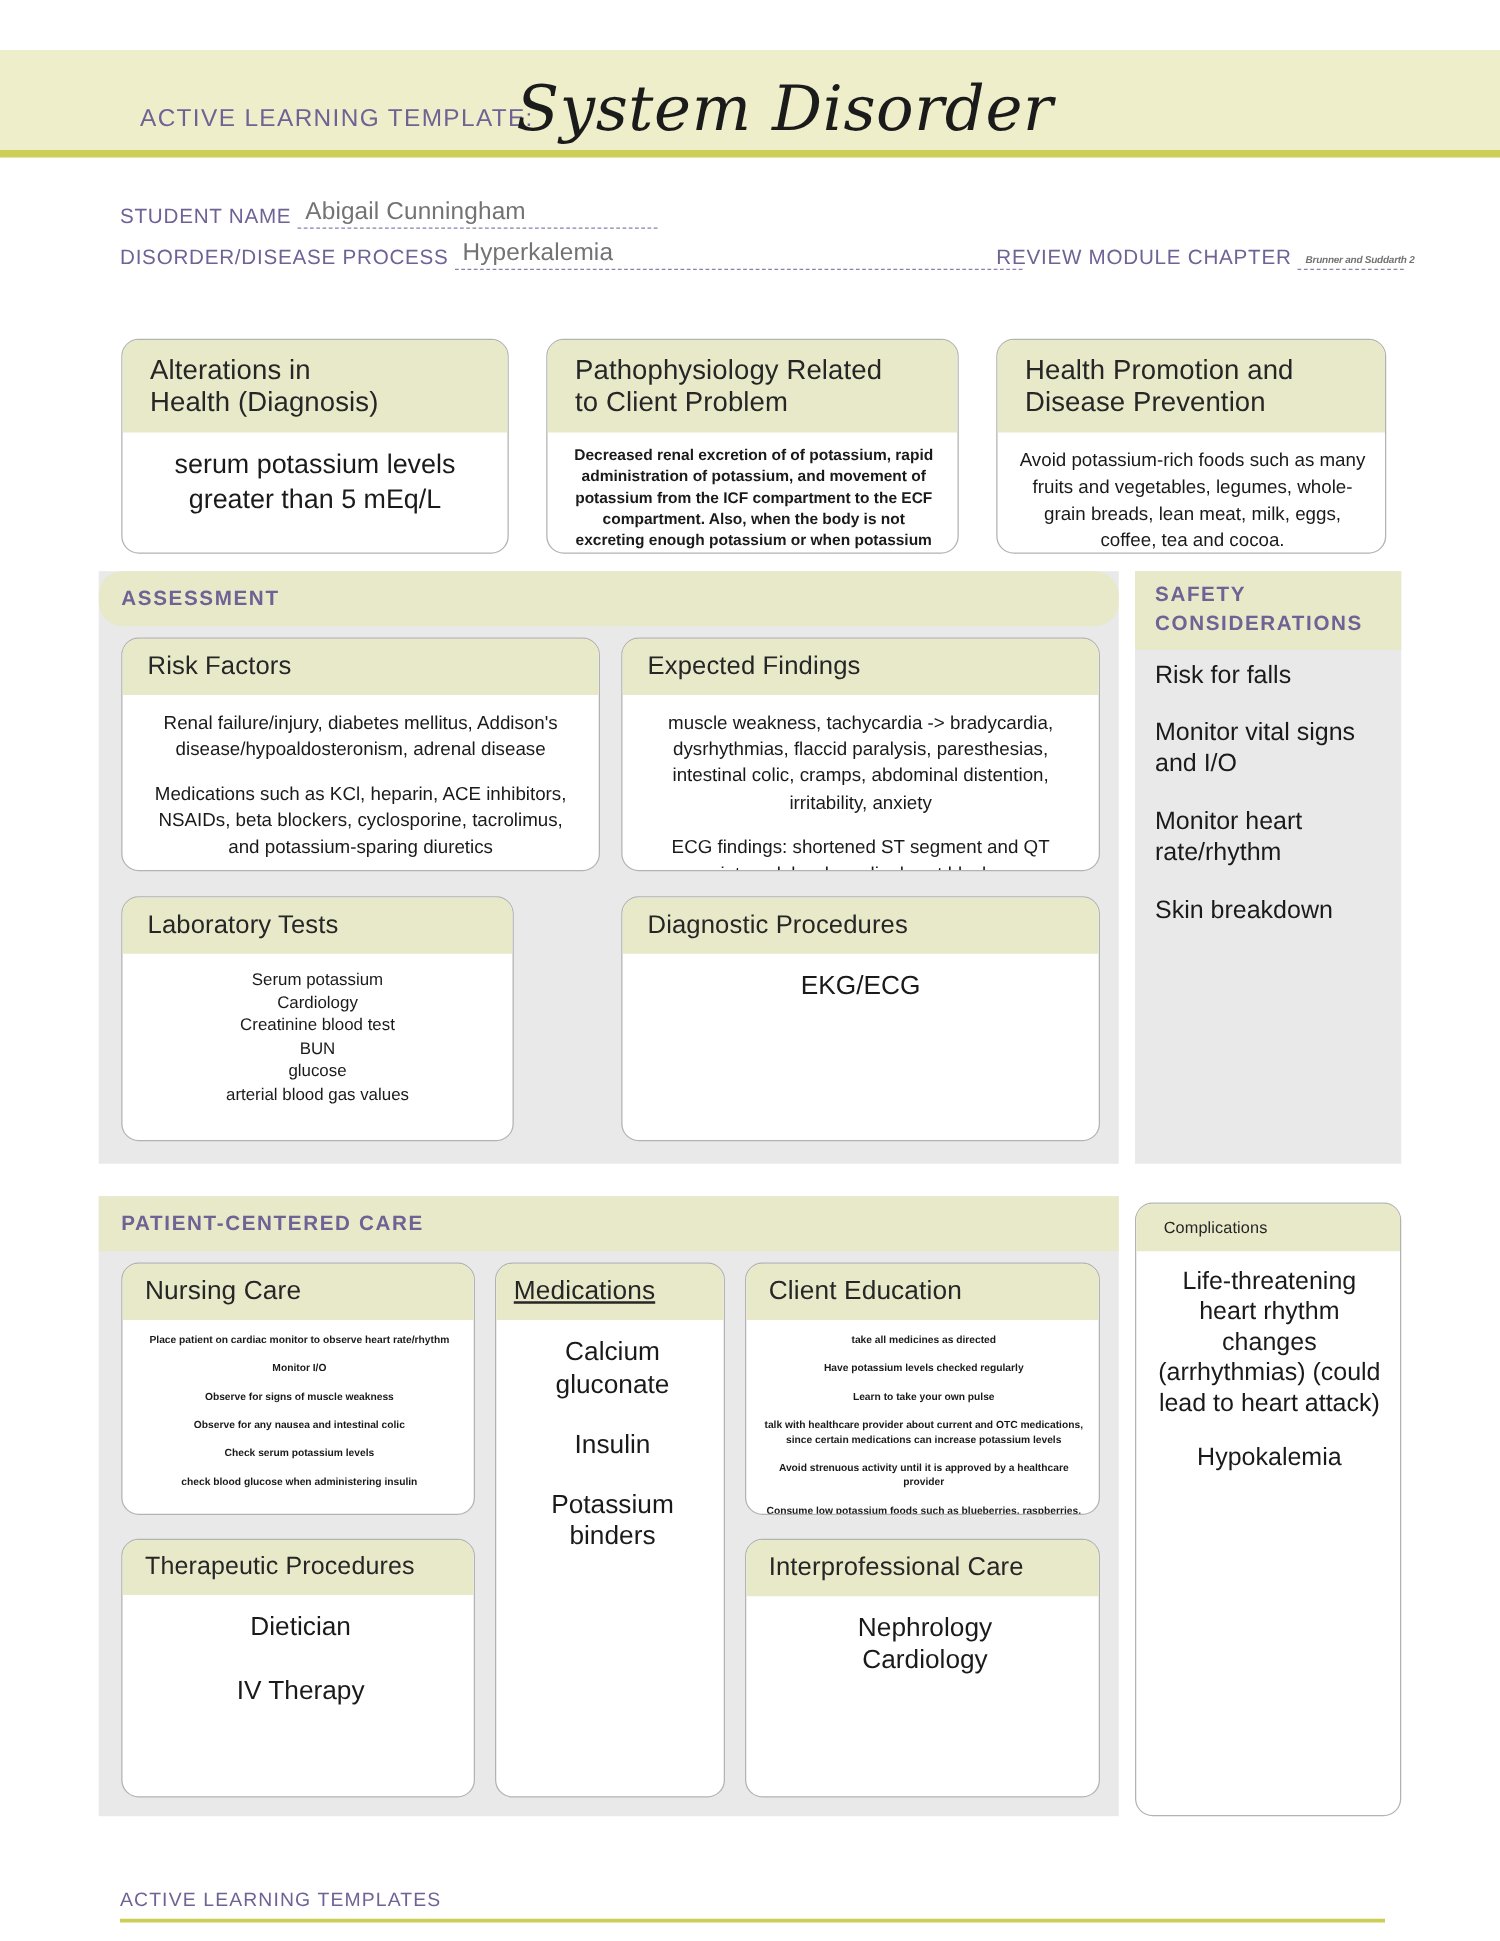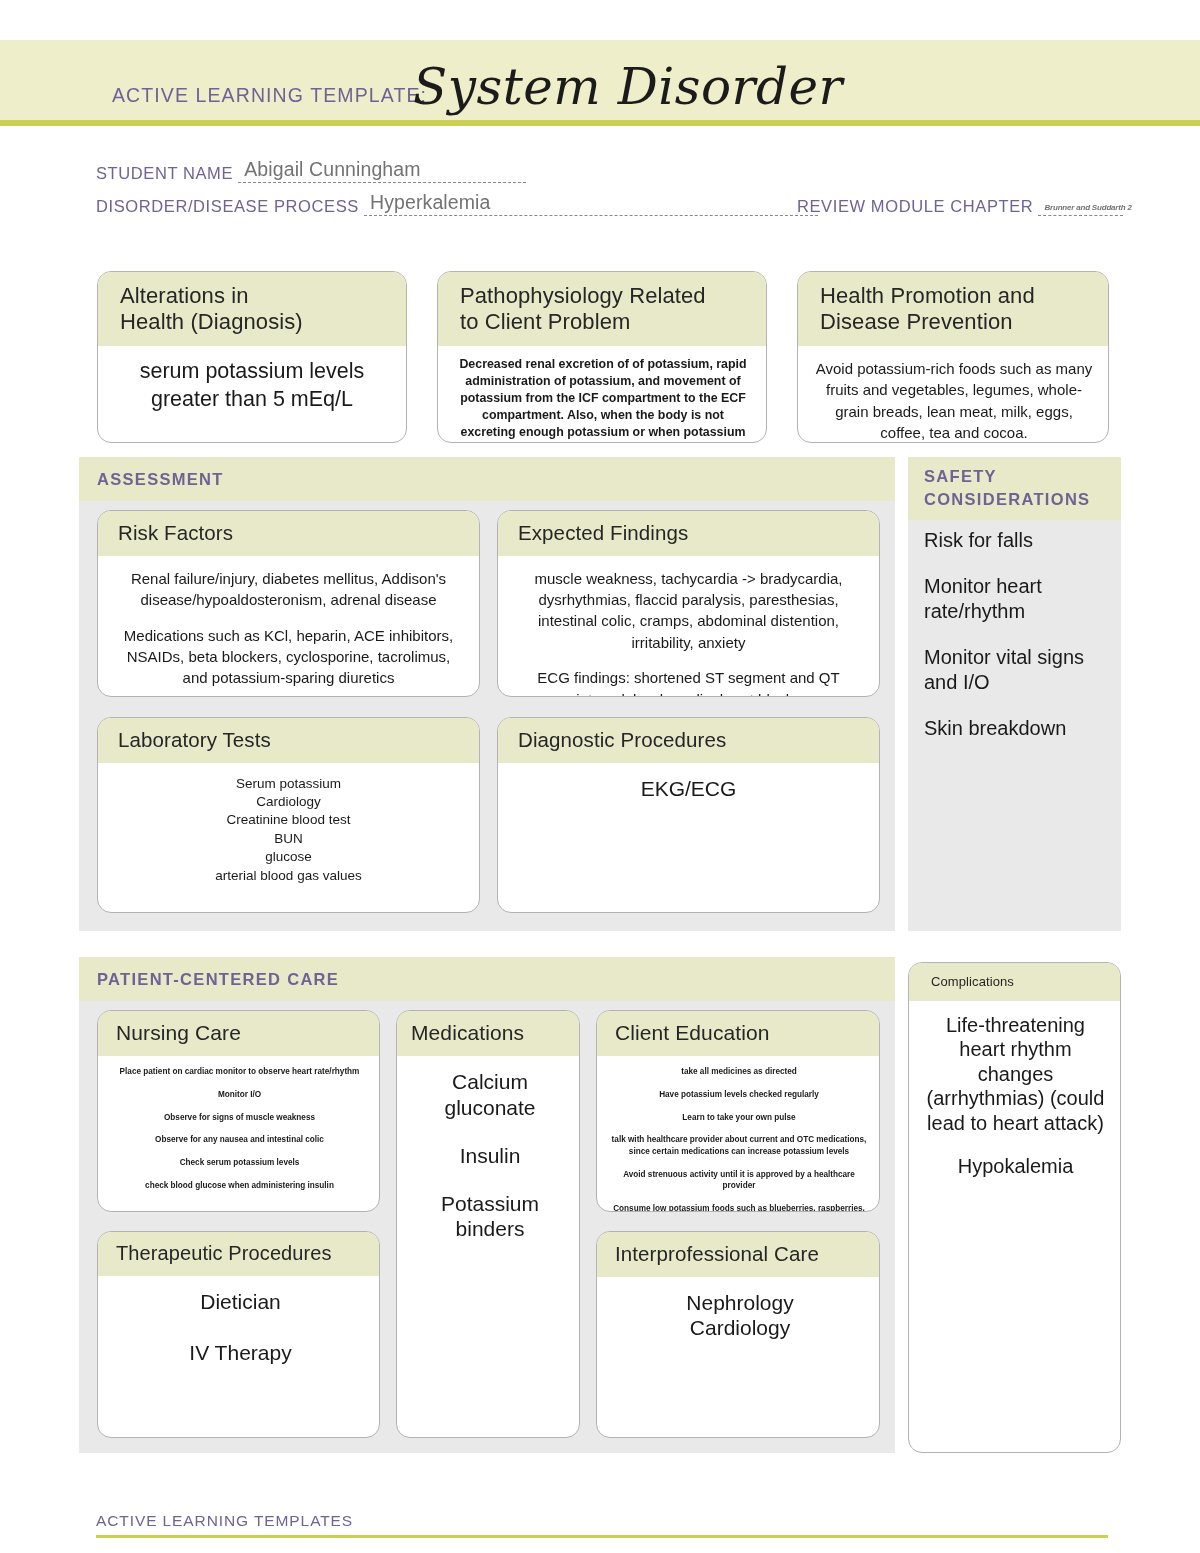--- a/index.html
+++ b/index.html
@@ -143,27 +143,27 @@
     display: flex;
     align-items: center;
     padding-left: 18px;
   }
   .panel-title {
     font-size: 16.5px;
     font-weight: bold;
     color: #6f6295;
     letter-spacing: 1.3px;
   }
-  #band-assessment { left: 79px; top: 457px; width: 816px; height: 44px; }
+  #band-assessment { left: 79px; top: 457px; width: 816px; height: 44px; border-radius: 19px; }
   #band-care       { left: 79px; top: 957px; width: 816px; height: 44px; }
 
   
   #card-risk        { left: 97px;  top: 510px; width: 383px; height: 187px; }
   #card-expected    { left: 497px; top: 510px; width: 383px; height: 187px; }
-  #card-lab         { left: 97px;  top: 717px; width: 383px; height: 196px; }
+  #card-lab         { left: 97px;  top: 717px; width: 314px; height: 196px; }
   #card-diagnostic  { left: 497px; top: 717px; width: 383px; height: 196px; }
 
   
   #col-safety {
     position: absolute;
     left: 908px; top: 457px; width: 213px; height: 474px;
     background: #e9e9e9;
   }
   #band-safety {
     position: absolute;
@@ -191,21 +191,21 @@
 
   
   #card-nursing       { left: 97px;  top: 1010px; width: 283px; height: 202px; }
   #card-medications   { left: 396px; top: 1010px; width: 184px; height: 428px; }
   #card-education     { left: 596px; top: 1010px; width: 284px; height: 202px; }
   #card-therapeutic   { left: 97px;  top: 1231px; width: 283px; height: 207px; }
   #card-interpro      { left: 596px; top: 1231px; width: 284px; height: 207px; }
 
   #card-nursing .card-head,
   #card-education .card-head { font-size: 21px; padding: 10px 14px 11px 18px; }
-  #card-medications .card-head { font-size: 21px; padding: 10px 12px 11px 14px; }
+  #card-medications .card-head { font-size: 21px; padding: 10px 12px 11px 14px; text-decoration: underline; }
   #card-therapeutic .card-head { font-size: 20px; padding: 10px 14px 11px 18px; }
   #card-interpro .card-head { font-size: 20.5px; padding: 10px 14px 11px 18px; }
 
   #card-nursing .card-body { padding: 10px 10px 0 12px; }
   #card-nursing .card-body p { margin: 0 0 11px 0; }
   #card-education .card-body { padding: 10px 10px 0 12px; }
   #card-education .card-body p { margin: 0 0 11px 0; }
 
   #card-medications .card-body { padding: 13px 10px 0 14px; font-size: 21px; line-height: 1.2; }
   #card-medications .card-body p { margin: 0 0 23px 0; }
@@ -341,22 +341,22 @@
   </div>
 </div>
 
 <div id="col-safety"></div>
 <div id="band-safety">
   <span class="panel-title">SAFETY</span>
   <span class="panel-title">CONSIDERATIONS</span>
 </div>
 <div id="safety-body">
   <p>Risk for falls</p>
+  <p>Monitor vital signs and I/O</p>
   <p>Monitor heart rate/rhythm</p>
-  <p>Monitor vital signs and I/O</p>
   <p>Skin breakdown</p>
 </div>
 
 <div class="panel" id="panel-care"></div>
 <div class="panel-title-band" id="band-care">
   <span class="panel-title">PATIENT-CENTERED CARE</span>
 </div>
 
 <div class="card" id="card-nursing">
   <div class="card-head">

